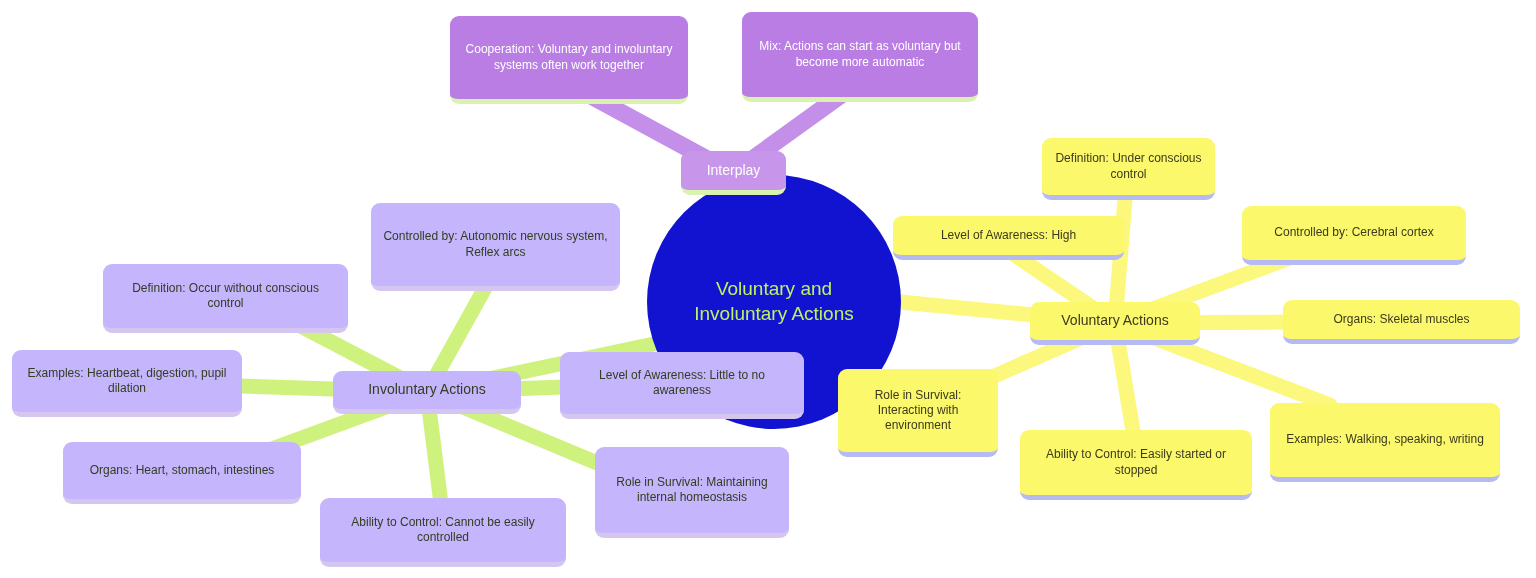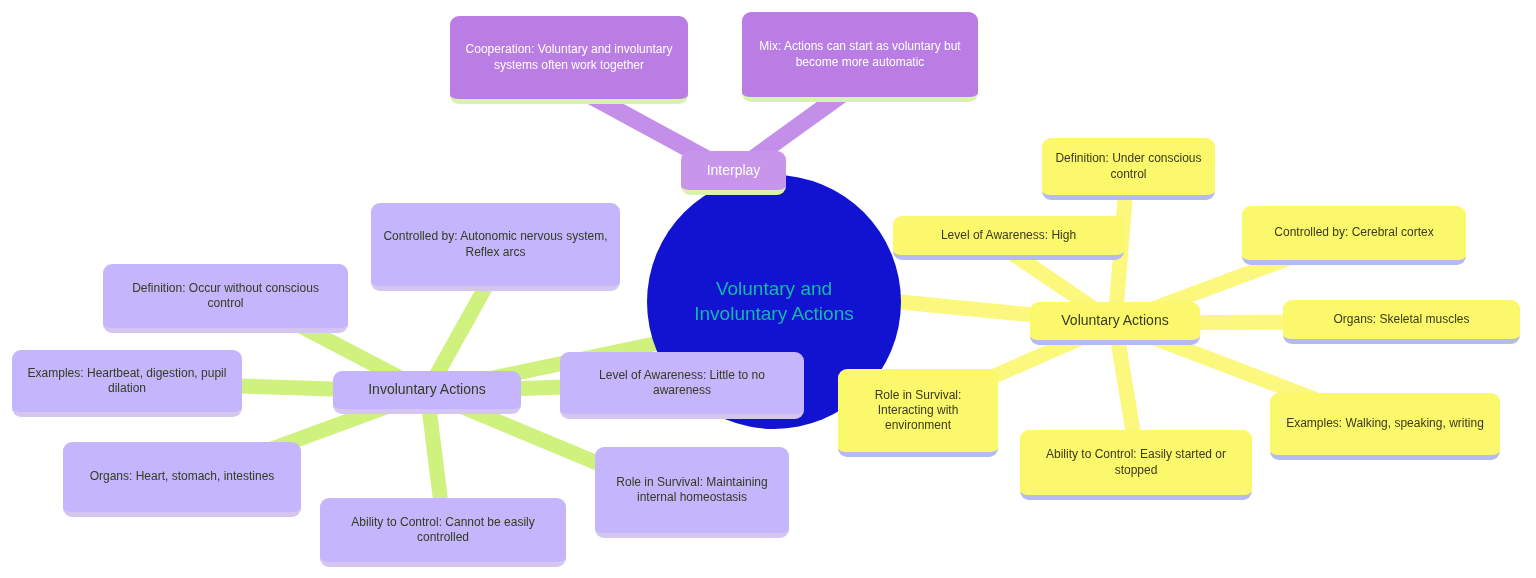--- a/index.html
+++ b/index.html
@@ -22,21 +22,21 @@
     left: 0; top: 0;
     z-index: 1;
   }
   .center-circle {
     position: absolute;
     z-index: 2;
     left: 647px; top: 175px;
     width: 254px; height: 254px;
     border-radius: 50%;
     background: #1213d0;
-    color: #14b8a6;
+    color: #bef264;
     display: flex;
     align-items: center;
     justify-content: center;
     text-align: center;
     font-size: 19px;
     line-height: 1.3;
     padding: 0 26px;
     box-sizing: border-box;
   }
   .box {
@@ -114,26 +114,26 @@
 
   <div class="box purple" style="left:450px; top:16px;  width:238px; height:88px;">Cooperation: Voluntary and involuntary systems often work together</div>
   <div class="box purple" style="left:742px; top:12px;  width:236px; height:90px;">Mix: Actions can start as voluntary but become more automatic</div>
   <div class="box purple hub interplay-node" style="left:681px; top:151px; width:105px; height:44px;">Interplay</div>
 
   <div class="box green" style="left:371px; top:203px; width:249px; height:88px;">Controlled by: Autonomic nervous system, Reflex arcs</div>
   <div class="box green" style="left:103px; top:264px; width:245px; height:69px;">Definition: Occur without conscious control</div>
   <div class="box green" style="left:12px;  top:350px; width:230px; height:67px;">Examples: Heartbeat, digestion, pupil dilation</div>
   <div class="box green hub" style="left:333px; top:371px; width:188px; height:43px;">Involuntary Actions</div>
   <div class="box green" style="left:560px; top:352px; width:244px; height:67px;">Level of Awareness: Little to no awareness</div>
-  <div class="box green" style="left:63px;  top:442px; width:238px; height:75px;">Organs: Heart, stomach, intestines</div>
+  <div class="box green" style="left:63px;  top:442px; width:238px; height:62px;">Organs: Heart, stomach, intestines</div>
   <div class="box green" style="left:320px; top:498px; width:246px; height:69px;">Ability to Control: Cannot be easily controlled</div>
   <div class="box green" style="left:595px; top:447px; width:194px; height:91px;">Role in Survival: Maintaining internal homeostasis</div>
 
   <div class="box yellow" style="left:1042px; top:138px; width:173px; height:62px;">Definition: Under conscious control</div>
   <div class="box yellow" style="left:893px;  top:216px; width:231px; height:44px;">Level of Awareness: High</div>
   <div class="box yellow" style="left:1242px; top:206px; width:224px; height:59px;">Controlled by: Cerebral cortex</div>
   <div class="box yellow hub" style="left:1030px; top:302px; width:170px; height:43px;">Voluntary Actions</div>
   <div class="box yellow" style="left:1283px; top:300px; width:237px; height:44px;">Organs: Skeletal muscles</div>
   <div class="box yellow" style="left:838px;  top:369px; width:160px; height:88px;">Role in Survival: Interacting with environment</div>
-  <div class="box yellow" style="left:1270px; top:393px; width:230px; height:67px;">Examples: Walking, speaking, writing</div>
+  <div class="box yellow" style="left:1270px; top:403px; width:230px; height:79px;">Examples: Walking, speaking, writing</div>
   <div class="box yellow" style="left:1020px; top:430px; width:232px; height:70px;">Ability to Control: Easily started or stopped</div>
 
 </div>
 
 </body></html>

